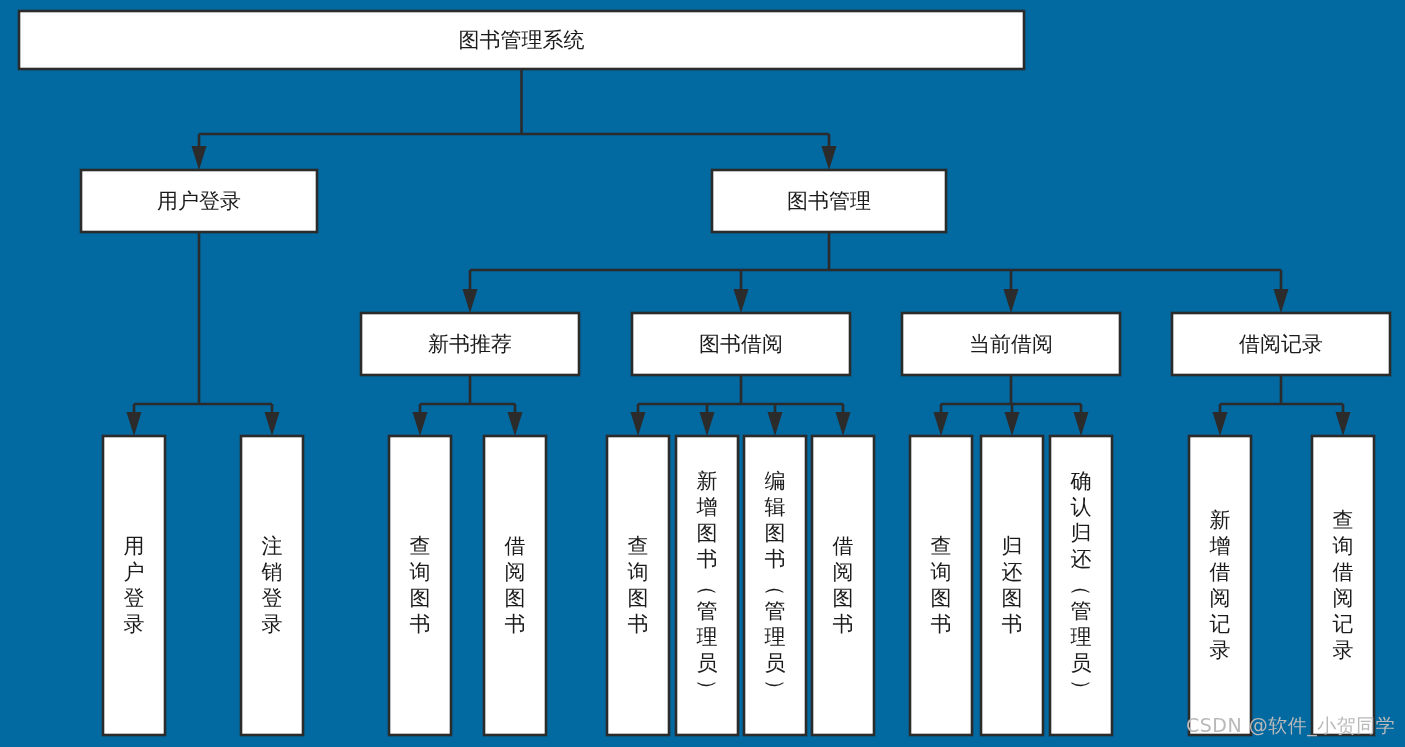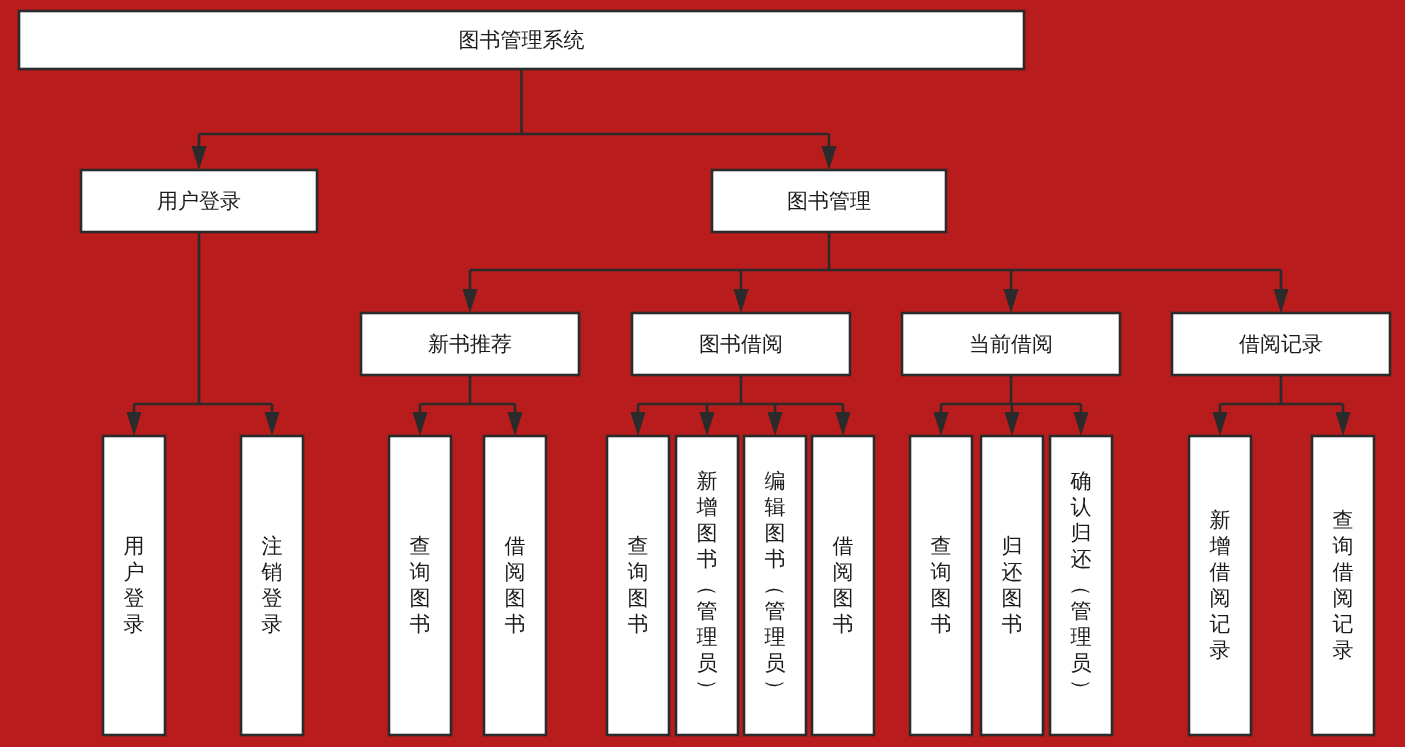--- a/index.html
+++ b/index.html
@@ -10,21 +10,21 @@
   body {
     width: 1405px;
     height: 747px;
     font-family: "DejaVu Sans", "Liberation Sans", sans-serif;
     overflow: hidden;
   }
   #diagram-root {
     position: relative;
     width: 1405px;
     height: 747px;
-    background: #b91c1c;
+    background: #0369a1;
   }
   svg#flow-svg {
     position: absolute;
     left: 0;
     top: 0;
     width: 1405px;
     height: 747px;
     display: block;
   }
   .node-rect {
@@ -275,13 +275,14 @@
           <rect x="1312" y="436" width="62" height="299" class="node-rect"></rect>
           <text x="1343" y="520.5" class="node-label-v-char">查</text>
           <text x="1343" y="546.5" class="node-label-v-char">询</text>
           <text x="1343" y="572.5" class="node-label-v-char">借</text>
           <text x="1343" y="598.5" class="node-label-v-char">阅</text>
           <text x="1343" y="624.5" class="node-label-v-char">记</text>
           <text x="1343" y="650.5" class="node-label-v-char">录</text>
         </g>
       </g>
   </svg>
+  <div class="watermark-text">CSDN @软件_小贺同学</div>
 </div>
 
 </body></html>

